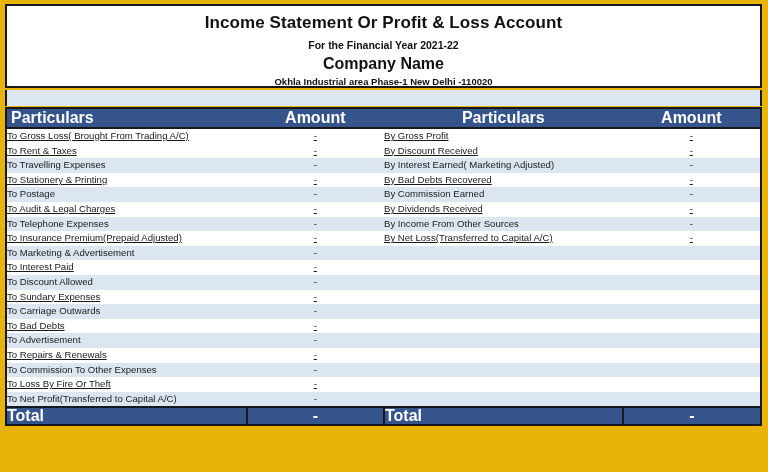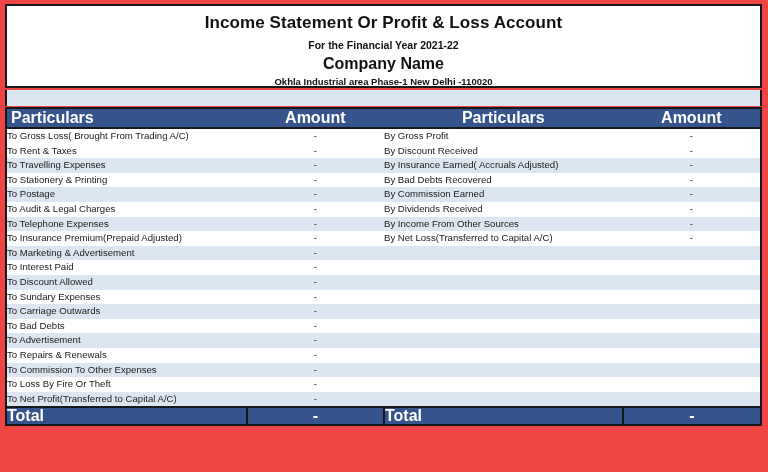--- a/index.html
+++ b/index.html
@@ -10,21 +10,21 @@
   body {
     width: 768px;
     height: 472px;
     font-family: "Liberation Sans", sans-serif;
     overflow: hidden;
   }
   .sheet {
     position: relative;
     width: 768px;
     height: 472px;
-    background: #ef4444;
+    background: #eab308;
     box-sizing: border-box;
     padding-left: 45px;
   }
 
   
   .title-box {
     position: absolute;
     left: 5px;
     top: 4px;
     width: 757px;
@@ -136,21 +136,21 @@
     padding-left: 4px;
     border-right: 2px solid #16181c;
   }
   .cell-amount {
     text-align: center;
     border-right: 2px solid #16181c;
   }
   .cell-amount-last {
     text-align: center;
   }
-  .row-white td { background: #ffffff; }
+  .row-white td { background: #ffffff; text-decoration: underline; }
   .row-tint td  { background: #dce6f1; }
 
   .total-row td {
     background: #35548c;
     color: #ffffff;
     font-size: 16px;
     font-weight: bold;
     height: 16px;
     line-height: 16px;
     border-top: 2px solid #16181c;
@@ -197,21 +197,21 @@
         </tr>
         <tr class="body-row row-white">
           <td class="cell-particulars">To Rent &amp; Taxes</td>
           <td class="cell-amount">-</td>
           <td class="cell-particulars">By Discount Received</td>
           <td class="cell-amount-last">-</td>
         </tr>
         <tr class="body-row row-tint">
           <td class="cell-particulars">To Travelling Expenses</td>
           <td class="cell-amount">-</td>
-          <td class="cell-particulars">By Insurance Earned( Accruals Adjusted)</td>
+          <td class="cell-particulars">By Interest Earned( Marketing Adjusted)</td>
           <td class="cell-amount-last">-</td>
         </tr>
         <tr class="body-row row-white">
           <td class="cell-particulars">To Stationery &amp; Printing</td>
           <td class="cell-amount">-</td>
           <td class="cell-particulars">By Bad Debts Recovered</td>
           <td class="cell-amount-last">-</td>
         </tr>
         <tr class="body-row row-tint">
           <td class="cell-particulars">To Postage</td>

